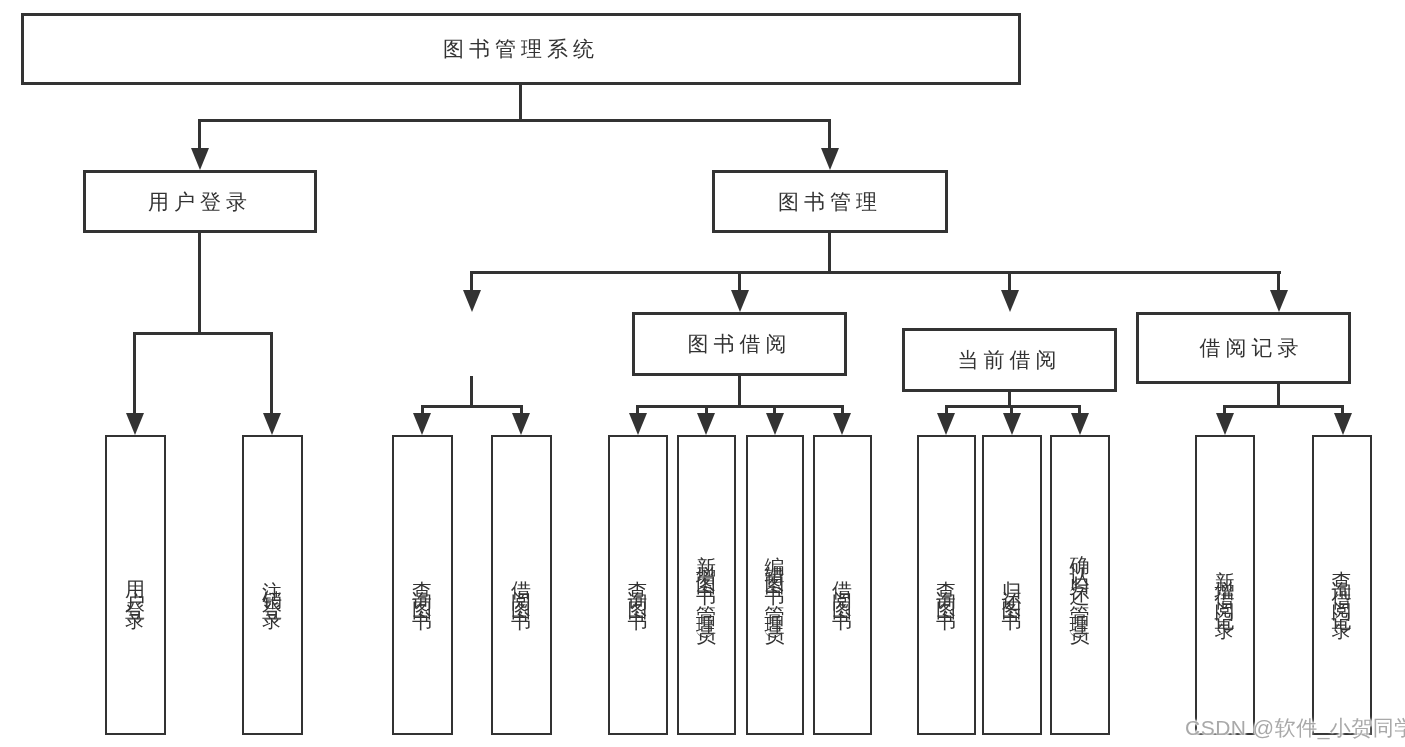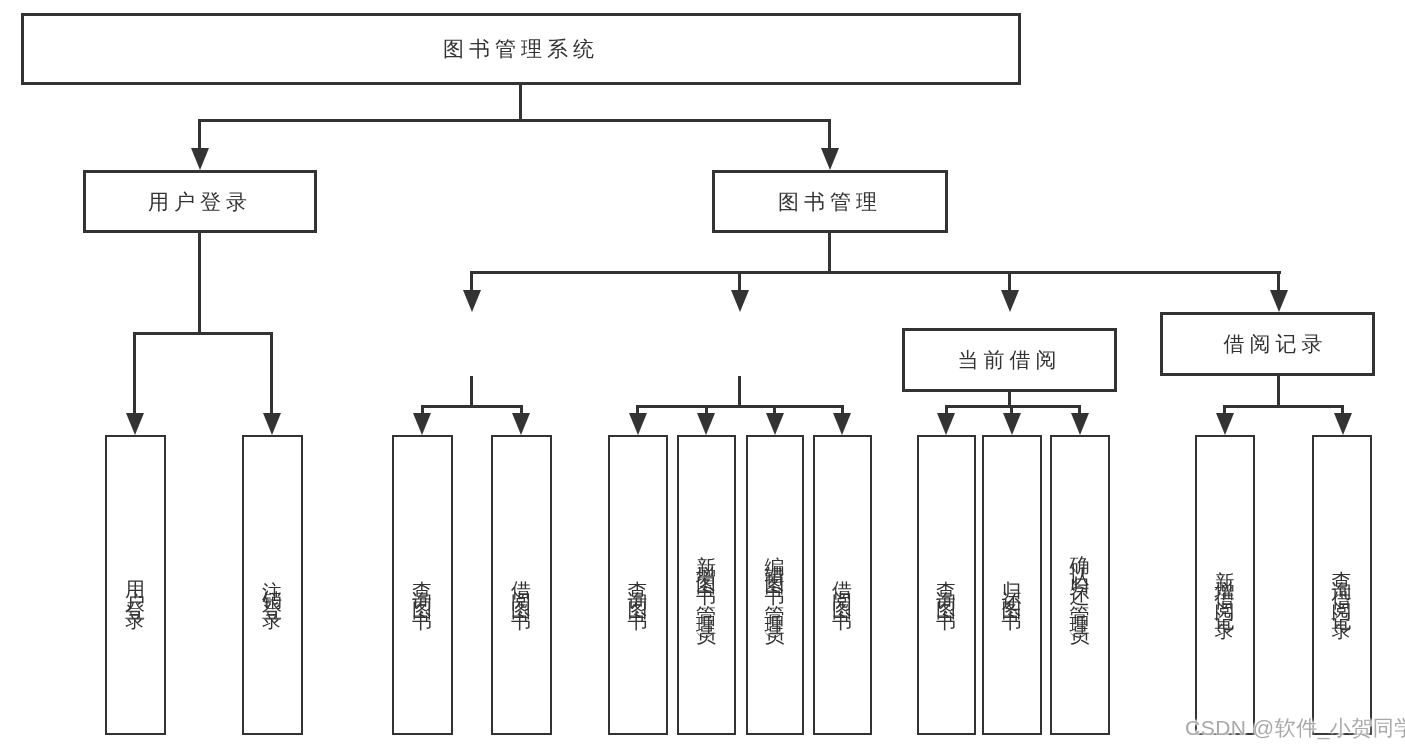--- a/index.html
+++ b/index.html
@@ -115,22 +115,23 @@
   <div class="vline" style="left:1223px;top:405px;height:11px;"></div>
   <div class="vline" style="left:1341px;top:405px;height:11px;"></div>
   <div class="arr" style="left:1216px;top:413px;"></div>
   <div class="arr" style="left:1334px;top:413px;"></div>
 
   <div class="box" style="left:21px;top:13px;width:1000px;height:72px;">图书管理系统</div>
 
   <div class="box" style="left:83px;top:170px;width:234px;height:63px;">用户登录</div>
   <div class="box" style="left:712px;top:170px;width:236px;height:63px;">图书管理</div>
 
+  <div class="box" style="left:632px;top:312px;width:215px;height:64px;">图书借阅</div>
   <div class="box" style="left:902px;top:312px;width:215px;height:64px;margin-top:16px;">当前借阅</div>
-  <div class="box" style="left:1160px;top:312px;width:215px;height:64px;padding-left:16px;">借阅记录</div>
+  <div class="box" style="left:1136px;top:312px;width:215px;height:72px;padding-left:16px;">借阅记录</div>
 
   <div class="box leaf" style="left:105px;top:435px;width:61px;height:300px;">用户登录</div>
   <div class="box leaf" style="left:242px;top:435px;width:61px;height:300px;">注销登录</div>
 
   <div class="box leaf" style="left:392px;top:435px;width:61px;height:300px;">查询图书</div>
   <div class="box leaf" style="left:491px;top:435px;width:61px;height:300px;">借阅图书</div>
 
   <div class="box leaf" style="left:608px;top:435px;width:60px;height:300px;">查询图书</div>
   <div class="box leaf" style="left:677px;top:435px;width:59px;height:300px;">新增图书（管理员）</div>
   <div class="box leaf" style="left:746px;top:435px;width:58px;height:300px;">编辑图书（管理员）</div>

